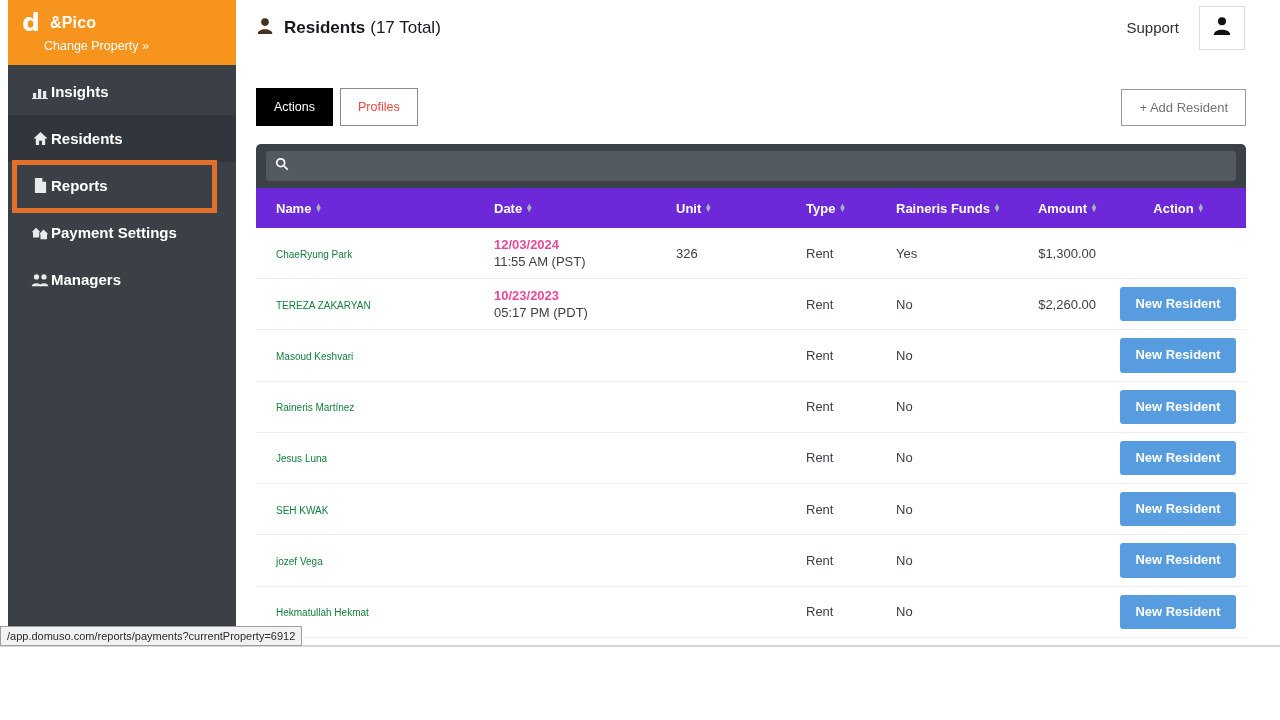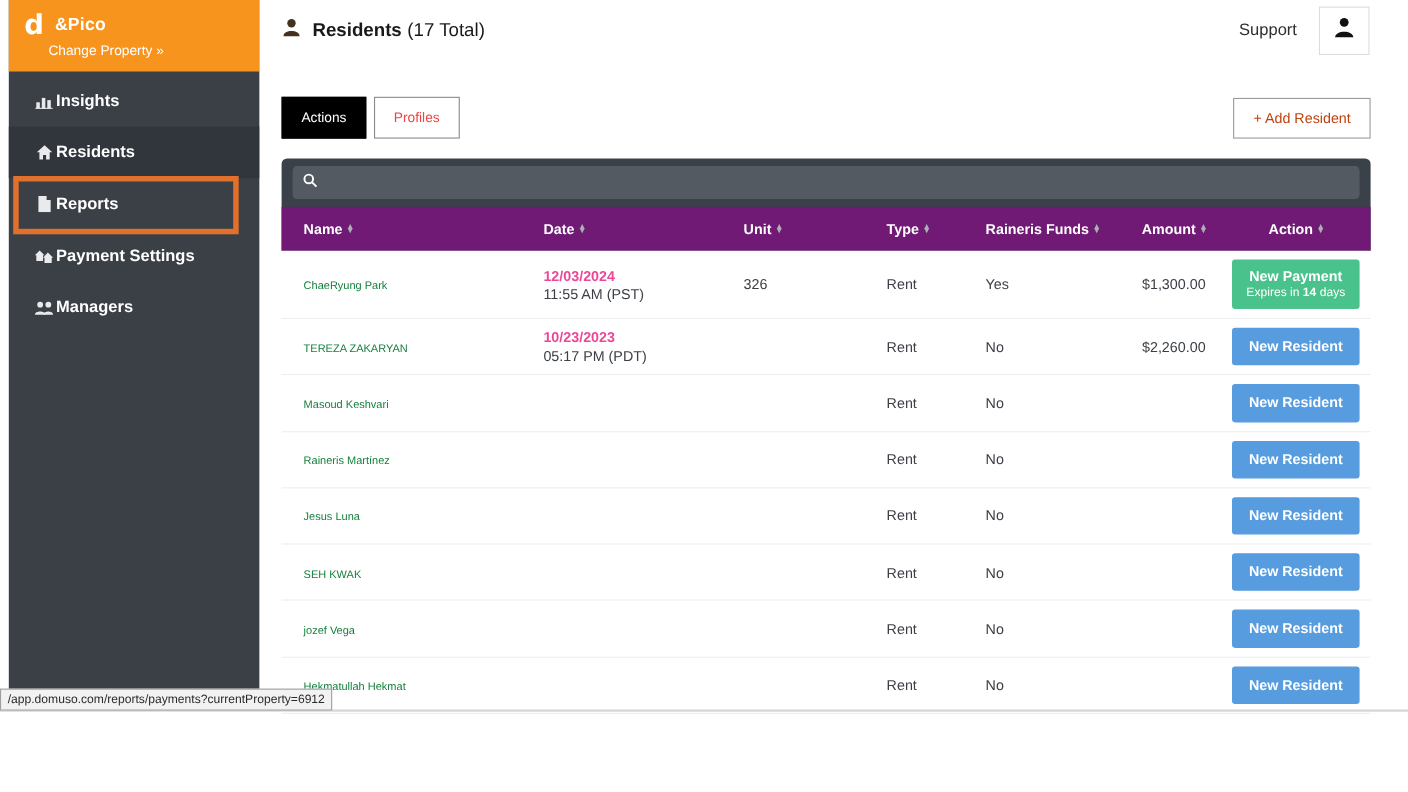--- a/index.html
+++ b/index.html
@@ -64,21 +64,21 @@
 
   
   .tabs-row { display: flex; align-items: center; margin: 33px 34px 0 20px; }
   .tab {
     font-size: 12.5px; padding: 11px 17px; cursor: pointer;
     border: 1px solid #8a8a8a; background: #fff; color: #ef4444;
   }
   .tab.active { background: #000; color: #fff; border-color: #000; }
   .tab + .tab { margin-left: 7px; }
   .add-resident-btn {
-    margin-left: auto; font-size: 13px; color: #c2410c;
+    margin-left: auto; font-size: 13px; color: #737373;
     border: 1px solid #9a9a9a; background: #fff;
     padding: 10px 17px; cursor: pointer;
   }
 
   
   .table-wrap { margin: 18px 34px 0 20px; width: 990px; }
   .table-toolbar { background: #3b4149; border-radius: 5px 5px 0 0; padding: 7px 10px 0 10px; }
   .search-box {
     height: 30px; background: #535a62; border-radius: 4px;
     display: flex; align-items: center; padding: 0 9px; gap: 6px;
@@ -86,21 +86,21 @@
   .search-box svg { stroke: #fff; }
   .search-input {
     flex: 1; background: transparent; border: none; outline: none;
     color: #fff; font-size: 13px; font-family: "Liberation Sans", sans-serif;
   }
   .grid-cols {
     display: grid;
     grid-template-columns: 238px 182px 130px 90px 114px 100px 136px;
     align-items: center;
   }
-  .thead { background: #701a75; margin: 7px -10px 0 -10px; height: 40px; }
+  .thead { background: #6d28d9; margin: 7px -10px 0 -10px; height: 40px; }
   .th {
     color: #fff; font-size: 13px; font-weight: 700;
     display: flex; align-items: center; gap: 5px; cursor: pointer;
   }
   .th.first { padding-left: 20px; }
   .th.right { justify-content: flex-end; padding-right: 14px; }
   .th.center { justify-content: center; }
   .sort-icon { display: inline-flex; flex-direction: column; line-height: 0.55; font-size: 8px; color: #aab0b6; }
   .tbody { background: #fff; }
   .trow { min-height: 51px; border-bottom: 1px solid #eeeeee; font-size: 13px; color: #3c4046; padding: 8px 0; }
@@ -292,26 +292,20 @@
         <div class="trow grid-cols">
           <div class="cell-name"><a class="name-link">ChaeRyung Park</a></div>
           <div>
             <div class="date-main">12/03/2024</div>
             <div class="date-time">11:55 AM (PST)</div>
           </div>
           <div>326</div>
           <div>Rent</div>
           <div>Yes</div>
           <div class="cell-amount">$1,300.00</div>
-          <div class="cell-action">
-            <button class="btn-action btn-green">
-              <div>New Payment</div>
-              <div class="btn-subline">Expires in <b>14</b> days</div>
-            </button>
-          </div>
         </div>
         <div class="trow grid-cols">
           <div class="cell-name"><a class="name-link">TEREZA ZAKARYAN</a></div>
           <div>
             <div class="date-main">10/23/2023</div>
             <div class="date-time">05:17 PM (PDT)</div>
           </div>
           <div></div>
           <div>Rent</div>
           <div>No</div>

